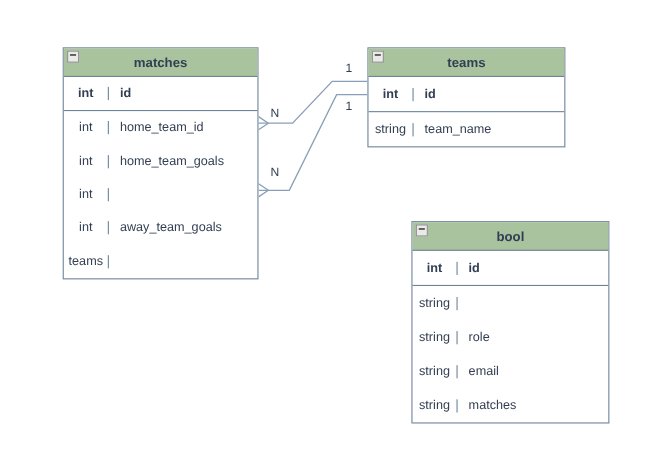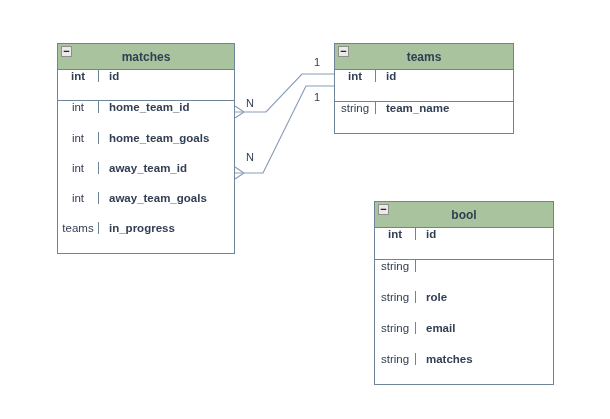--- a/index.html
+++ b/index.html
@@ -39,29 +39,29 @@
     display:flex;align-items:center;justify-content:center;
     font-weight:bold;font-size:12px;
   }
   .collapse{
     position:absolute;left:3px;top:2px;
     width:11px;height:11px;box-sizing:border-box;
     background:#eaeae8;border:1px solid #8f8f8f;
     color:#1a1a1a;font-size:11px;line-height:8px;
     text-align:center;cursor:pointer;
   }
-  .erow{display:flex;align-items:flex-start;height:31px;}
+  .erow{display:flex;align-items:center;height:31px;}
   .t-matches .erow{height:30.3px;}
   .erow.pk{border-bottom:1px solid var(--table-border);}
   .etype{
     flex:0 0 40px;width:40px;
     border-right:1px solid var(--table-border);
     display:flex;align-items:center;justify-content:center;
   }
-  .ename{display:flex;align-items:center;padding-left:10px;font-weight:bold;}
+  .ename{display:flex;align-items:center;padding-left:10px;}
   .erow.pk .etype{font-weight:bold;}
   .erow.pk .ename{font-weight:bold;}
 
   .card-label{
     position:absolute;font-size:11px;color:var(--text);
     line-height:12px;
   }
   .lbl-n1{left:246px;top:97px;}
   .lbl-11{left:314px;top:56px;}
   .lbl-n2{left:246px;top:151px;}
@@ -101,29 +101,27 @@
       <div class="erow">
         <span class="etype">int</span>
         <span class="ename">home_team_id</span>
       </div>
       <div class="erow">
         <span class="etype">int</span>
         <span class="ename">home_team_goals</span>
       </div>
       <div class="erow">
         <span class="etype">int</span>
-        <span class="ename">away_team_id</span>
       </div>
       <div class="erow">
         <span class="etype">int</span>
         <span class="ename">away_team_goals</span>
       </div>
       <div class="erow">
         <span class="etype">teams</span>
-        <span class="ename">in_progress</span>
       </div>
     </div>
   </div>
 
   <div class="etable t-teams">
     <div class="eheader">
       <span class="collapse">−</span>
       <span>teams</span>
     </div>
     <div class="ebody">

